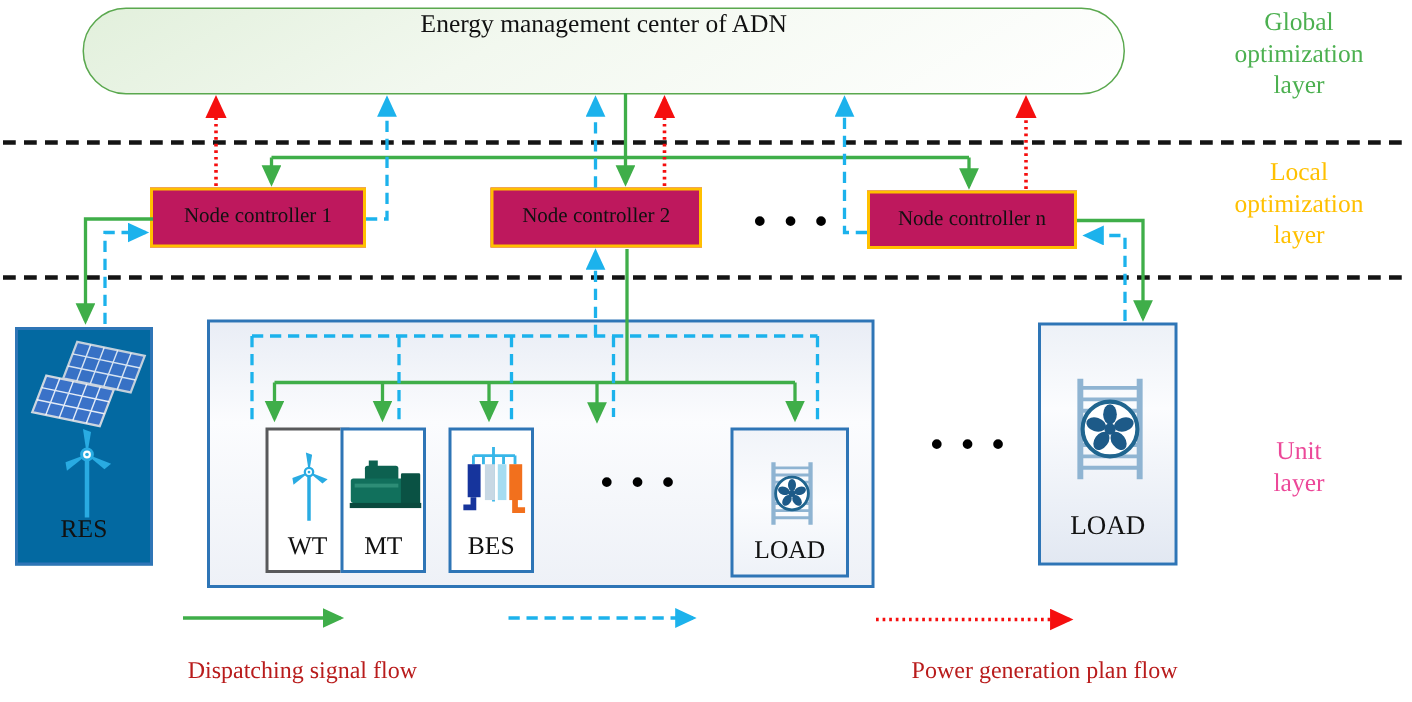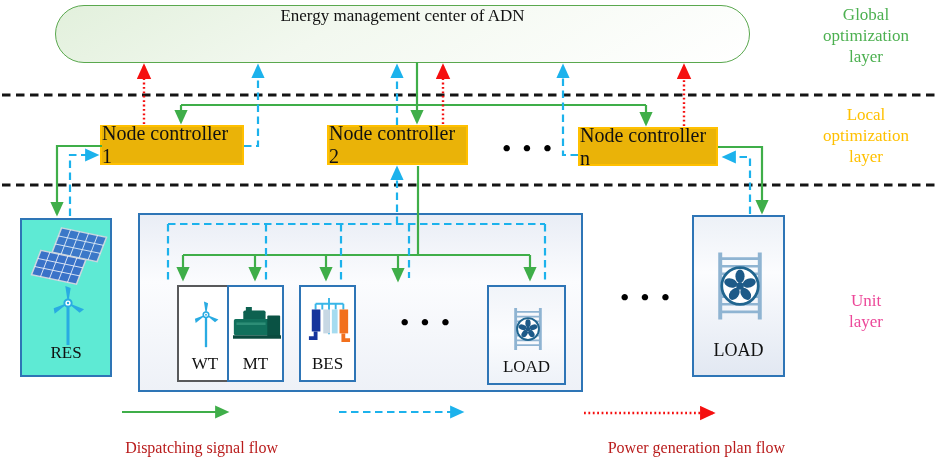--- a/index.html
+++ b/index.html
@@ -3,26 +3,26 @@
 <meta charset="utf-8">
 <style>
   html,body{margin:0;padding:0;background:#ffffff;}
   .canvas{position:relative;width:941px;height:468px;background:#ffffff;overflow:hidden;
           font-family:"Liberation Serif","DejaVu Serif",serif;}
   .abs{position:absolute;}
   
   .emc{left:55px;top:5px;width:693px;height:56px;border:1.4px solid #5aa84e;border-radius:29px;
        background:linear-gradient(150deg,#e2f0dc 0%,#f2f8ef 40%,#ffffff 100%);
        display:flex;justify-content:center;font-size:17px;color:#111;}
-  .nc{border:2px solid #ffc000;background:#eab308;display:flex;align-items:center;justify-content:center;
-      font-size:20px;color:#111;box-sizing:border-box;}
+  .nc{border:2px solid #ffc000;background:#be185d;display:flex;align-items:center;justify-content:center;
+      font-size:14px;color:#111;box-sizing:border-box;}
   .nc1{left:100px;top:125px;width:144px;height:40px;}
   .nc2{left:327px;top:125px;width:141px;height:40px;}
   .ncn{left:578px;top:127px;width:140px;height:39px;}
-  .resbox{left:20px;top:218px;width:92px;height:159px;border:2px solid #2e75b6;background:#5eead4;box-sizing:border-box;}
+  .resbox{left:10px;top:218px;width:92px;height:159px;border:2px solid #2e75b6;background:#0369a1;box-sizing:border-box;}
   .bigbox{left:138px;top:213px;width:445px;height:179px;border:2px solid #2e75b6;box-sizing:border-box;
           background:linear-gradient(180deg,#e9edf5 0%,#fbfcfe 38%,#eef1f7 100%);}
   .unit{position:absolute;top:70px;height:97px;border:2px solid #2e75b6;background:#ffffff;box-sizing:border-box;}
   .wt{left:17px;width:56px;border-color:#58595b;margin-left:20px;}
   .mt{left:87px;width:57px;}
   .bes{left:159px;width:57px;}
   .loadin{left:347px;width:79px;height:100px;background:linear-gradient(180deg,#f1f4f9,#fbfcfe 50%,#eef2f8);}
   .loadright{left:692px;top:215px;width:93px;height:162px;border:2px solid #2e75b6;box-sizing:border-box;
              background:linear-gradient(180deg,#edf1f7 0%,#fbfcfe 35%,#e2e8f2 100%);}
   .unitlabel{position:absolute;left:0;right:0;bottom:6px;text-align:center;font-size:17px;color:#111;}

